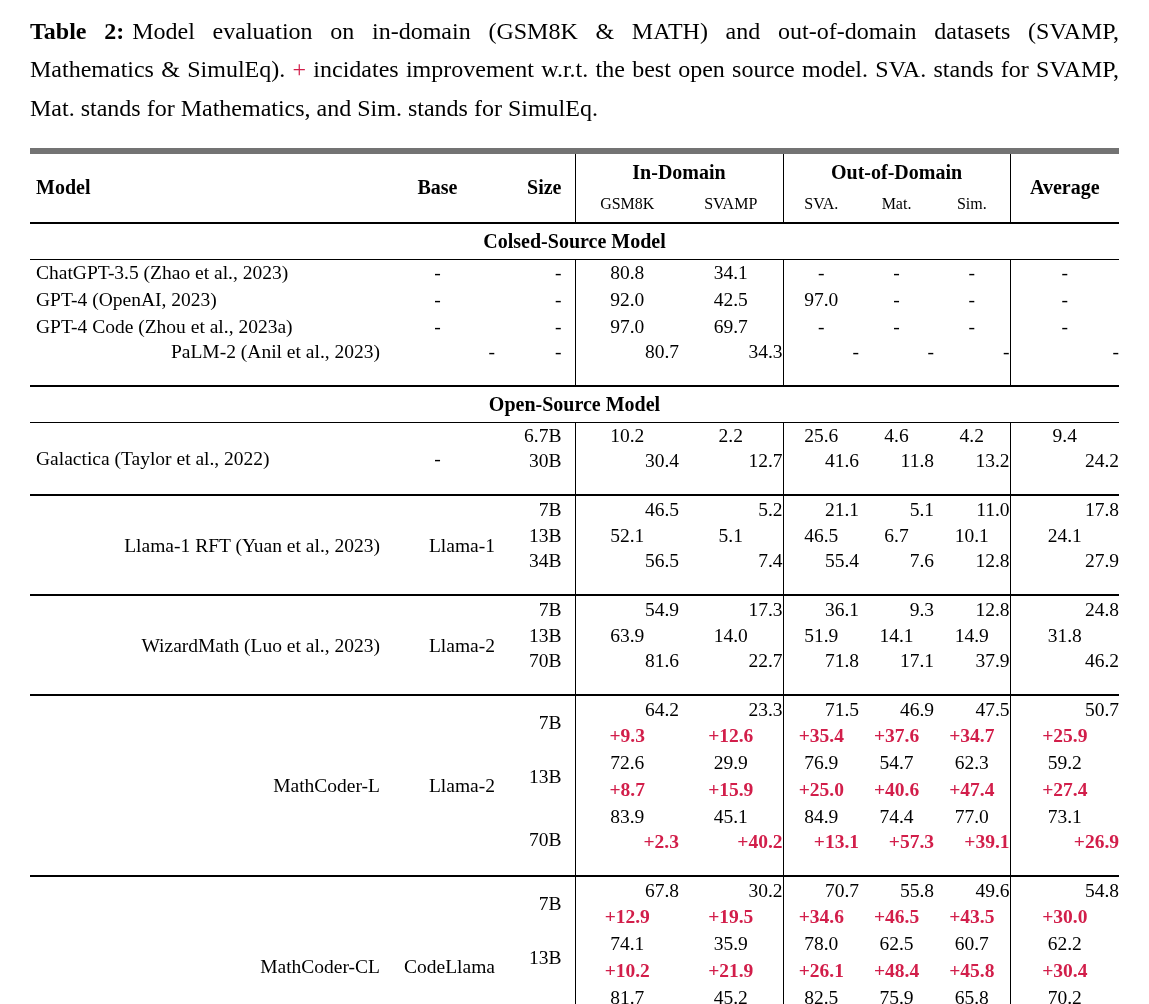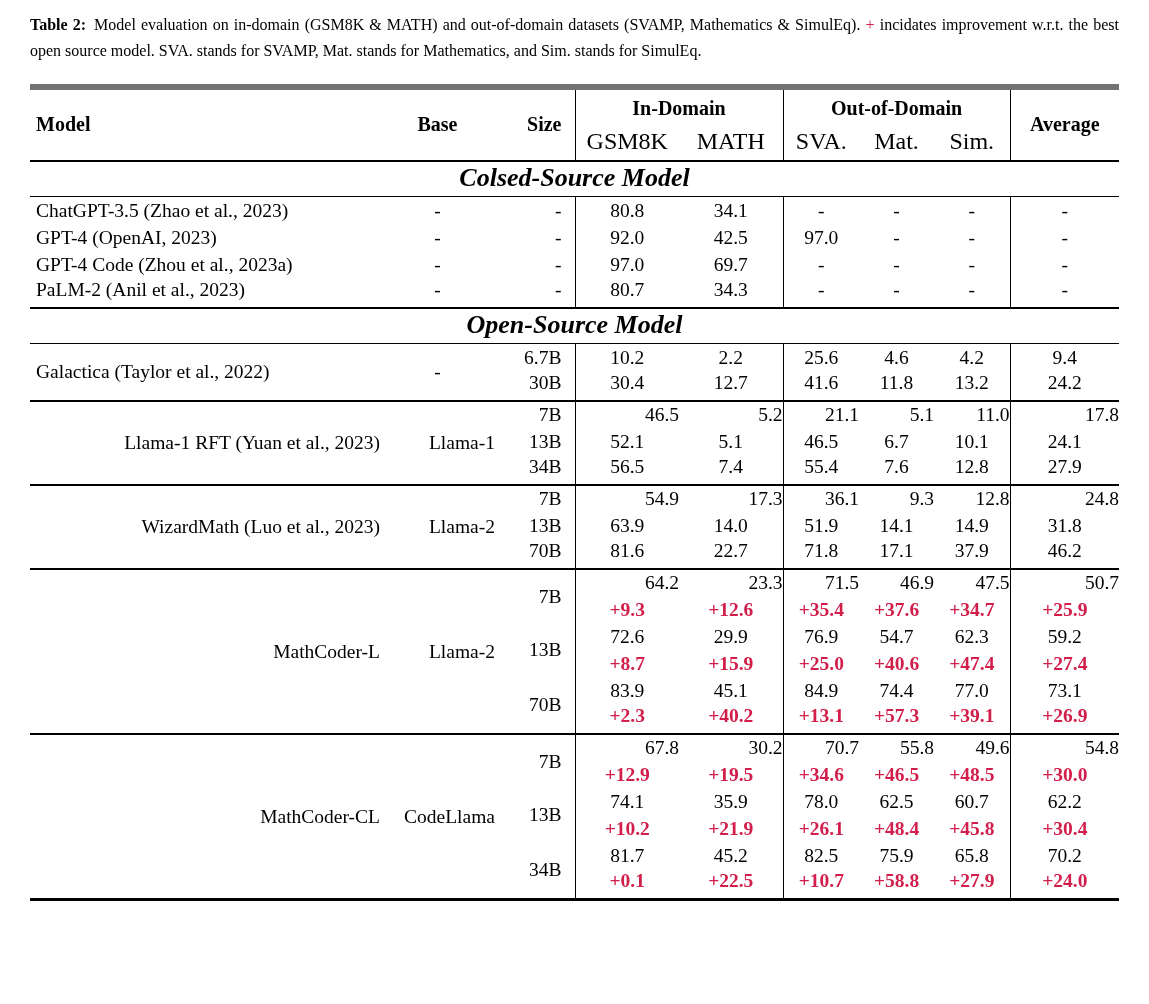--- a/index.html
+++ b/index.html
@@ -6,21 +6,21 @@
   html, body { margin: 0; padding: 0; background: #ffffff; }
   body {
     width: 1149px; height: 1004px;
     font-family: "Liberation Serif", "DejaVu Serif", serif;
     color: #000;
   }
   .page { padding: 12px 30px 0 30px; }
 
   
   .caption {
-    font-size: 16px; line-height: 1.6;
+    font-size: 24px; line-height: 1.6;
     text-align: justify;
     margin: 0 0 21px 0;
     width: 1089px;
   }
   .caption .cap-label { font-weight: bold; margin-right: 8px; }
   .caption .cap-plus { color: var(--delta-red, #d21e4a); }
 
   
   table.results {
     width: 1089px;
@@ -34,36 +34,35 @@
     padding: 0;
     text-align: center;
     vertical-align: middle;
     line-height: 1.18;
     font-weight: normal;
     overflow: hidden;
     white-space: nowrap;
   }
   thead th { font-weight: bold; font-size: 20px; }
   thead tr.h1 th { height: 40px; }
-  thead tr.h2 th { height: 32px; font-weight: normal; font-size: 24px; padding-bottom: 4px; }
+  thead tr.h2 th { height: 32px; font-weight: normal; font-size: 16px; padding-bottom: 4px; }
   th.model-col, td.model-cell { text-align: left; padding-left: 6px; }
   th.size-col, td.size-cell { text-align: right; padding-right: 13px; }
 
   .vr { border-right: 1px solid #000; }
 
   tbody td { height: 27px; }
   tr.section-row td {
-    height: 36px; font-weight: bold; font-size: 26px;
+    height: 36px; font-weight: bold; font-size: 20px;
     border-top: 2px solid #000;
     border-bottom: 1px solid #000;
-    font-style: italic;
   }
   tr.group-start td { border-top: 2px solid #000; text-align: right; }
   tr.row-pad-top td { }
-  tr.row-pad-bottom td { padding-bottom: 6px; }
+  tr.row-pad-bottom td { padding-bottom: 22px; text-align: right; }
 
   td.delta { color: var(--delta-red, #d21e4a); font-weight: bold; }
 </style>
 </head>
 <body>
 
 <div class="page">
 
   <p class="caption"><span class="cap-label">Table 2:</span><span>Model evaluation on in-domain (GSM8K &amp; MATH) and out-of-domain datasets (SVAMP, Mathematics &amp; SimulEq). </span><span class="cap-plus">+</span><span> incidates improvement w.r.t. the best open source model. SVA. stands for SVAMP, Mat. stands for Mathematics, and Sim. stands for SimulEq.</span></p>
 
@@ -83,21 +82,21 @@
       <tr class="h1">
         <th rowspan="2" class="model-col">Model</th>
         <th rowspan="2">Base</th>
         <th rowspan="2" class="size-col vr">Size</th>
         <th colspan="2" class="vr">In-Domain</th>
         <th colspan="3" class="vr">Out-of-Domain</th>
         <th rowspan="2">Average</th>
       </tr>
       <tr class="h2">
         <th>GSM8K</th>
-        <th class="vr">MATH</th>
+        <th class="vr">SVAMP</th>
         <th>SVA.</th>
         <th>Mat.</th>
         <th class="vr">Sim.</th>
       </tr>
     </thead>
     <tbody id="results-body">
         <tr class="section-row">
           <td colspan="9">Colsed-Source Model</td>
         </tr>
         <tr class="row-pad-top">
@@ -287,21 +286,21 @@
           <td class="num">70.7</td>
           <td class="num">55.8</td>
           <td class="num vr">49.6</td>
           <td class="num">54.8</td>
         </tr>
         <tr>
           <td class="num delta">+12.9</td>
           <td class="num delta vr">+19.5</td>
           <td class="num delta">+34.6</td>
           <td class="num delta">+46.5</td>
-          <td class="num delta vr">+48.5</td>
+          <td class="num delta vr">+43.5</td>
           <td class="num delta">+30.0</td>
         </tr>
         <tr>
           <td class="size-cell vr" rowspan="2">13B</td>
           <td class="num">74.1</td>
           <td class="num vr">35.9</td>
           <td class="num">78.0</td>
           <td class="num">62.5</td>
           <td class="num vr">60.7</td>
           <td class="num">62.2</td>

